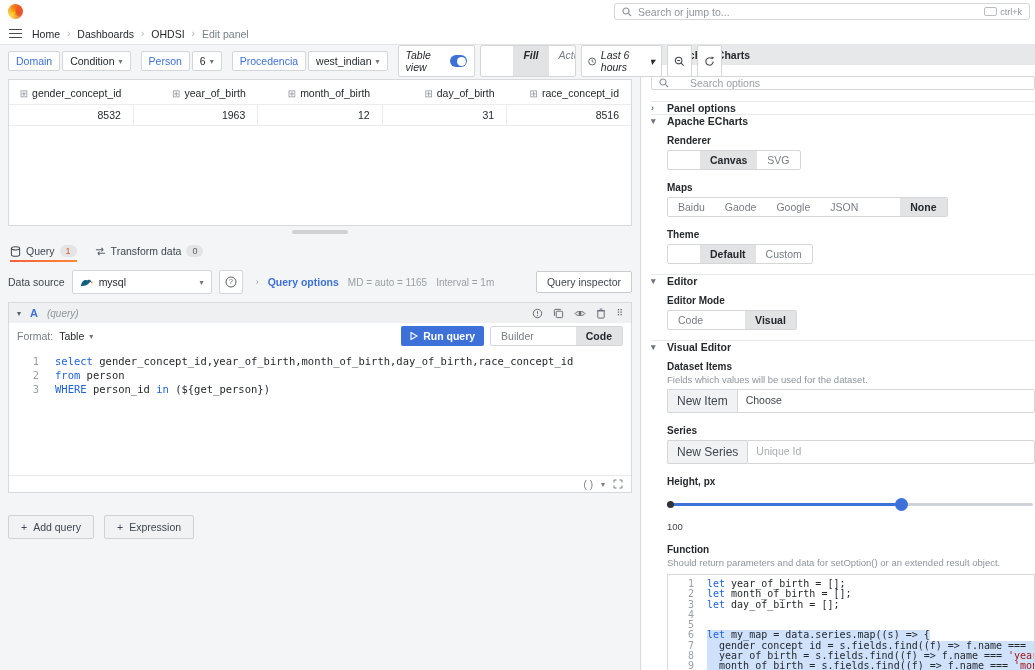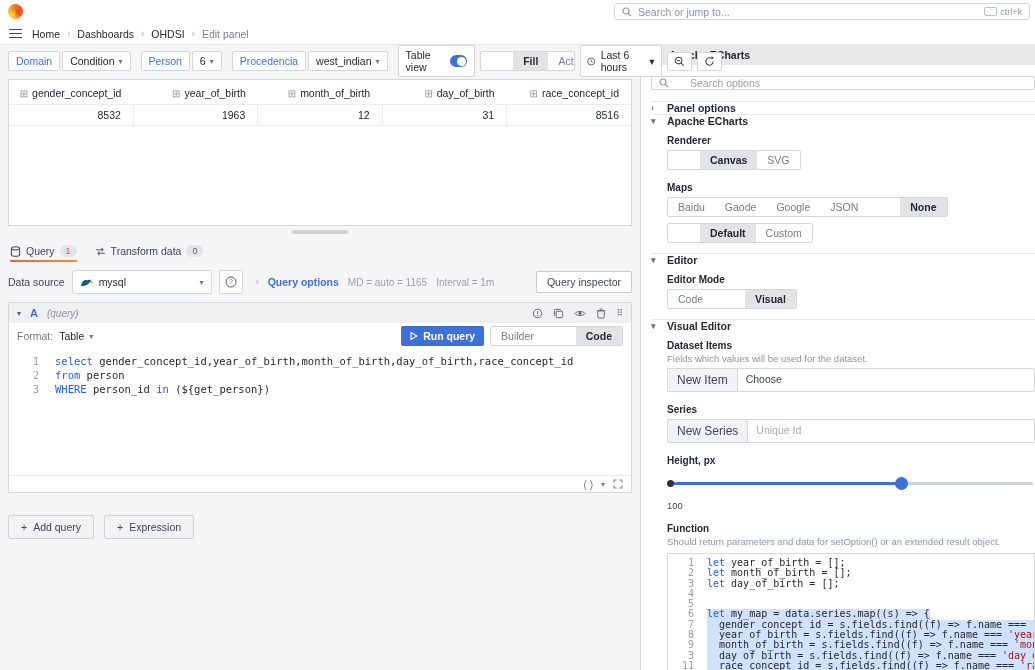--- a/index.html
+++ b/index.html
@@ -33,21 +33,21 @@
   .right-col { width:395px; background:#fff; border-left:1px solid #d8d9da;
     display:flex; flex-direction:column; overflow:hidden; }
 
   
   .controls-row { display:flex; align-items:center; height:22px; margin-bottom:7px; }
   .var-group { display:flex; margin-right:10px; }
   .chip { border:1px solid #d5d6d8; background:#fff; border-radius:2px; font-size:10.5px;
     padding:3px 7px; display:flex; align-items:center; gap:4px; }
   .chip.lbl { color:#3d71d9; margin-right:2px; }
   .chip .chev { color:#6e7680; font-size:8px; }
-  .right-controls { margin-left:auto; display:flex; align-items:center; gap:5px; }
+  .right-controls { margin-left:auto; display:flex; gap:5px;font-style:italic; }
   .tv-box { border:1px solid #d5d6d8; background:#fff; border-radius:2px; padding:3px 7px;
     display:flex; align-items:center; gap:6px; font-size:10.5px; }
   .toggle { width:22px; height:12px; border-radius:7px; background:#3d71d9; position:relative; cursor:pointer; }
   .toggle::after { content:""; position:absolute; right:1.5px; top:1.5px; width:9px; height:9px;
     background:#fff; border-radius:50%; }
   .seg-group { display:inline-flex; border:1px solid #d5d6d8; background:#fff; border-radius:2px; overflow:hidden; }
   .seg { font-size:10.5px; color:#767d86; padding:3px 10px; cursor:pointer; white-space:nowrap; }
   .seg.sel { background:#e2e3e5; color:#24292e; font-weight:bold;margin-left:32px; }
   .tool-btn { border:1px solid #d5d6d8; background:#fff; border-radius:2px; padding:3px 6px;
     display:flex; align-items:center; gap:5px; font-size:10.5px; cursor:pointer; }
@@ -432,20 +432,21 @@
         <div class="gap8"></div>
         <div class="fld-label">Maps</div>
         <div class="seg-group" id="mapsGroup">
             <span class="seg">Baidu</span>
             <span class="seg">Gaode</span>
             <span class="seg">Google</span>
             <span class="seg">JSON</span>
             <span class="seg sel">None</span>
           </div>
         <div class="gap8"></div>
+        <div class="fld-label">Theme</div>
         <div class="seg-group" id="themeGroup">
             <span class="seg sel">Default</span>
             <span class="seg">Custom</span>
           </div>
       </div>
 
       <div class="sec-head">
         <span class="chev">▾</span>
         <span>Editor</span>
       </div>

